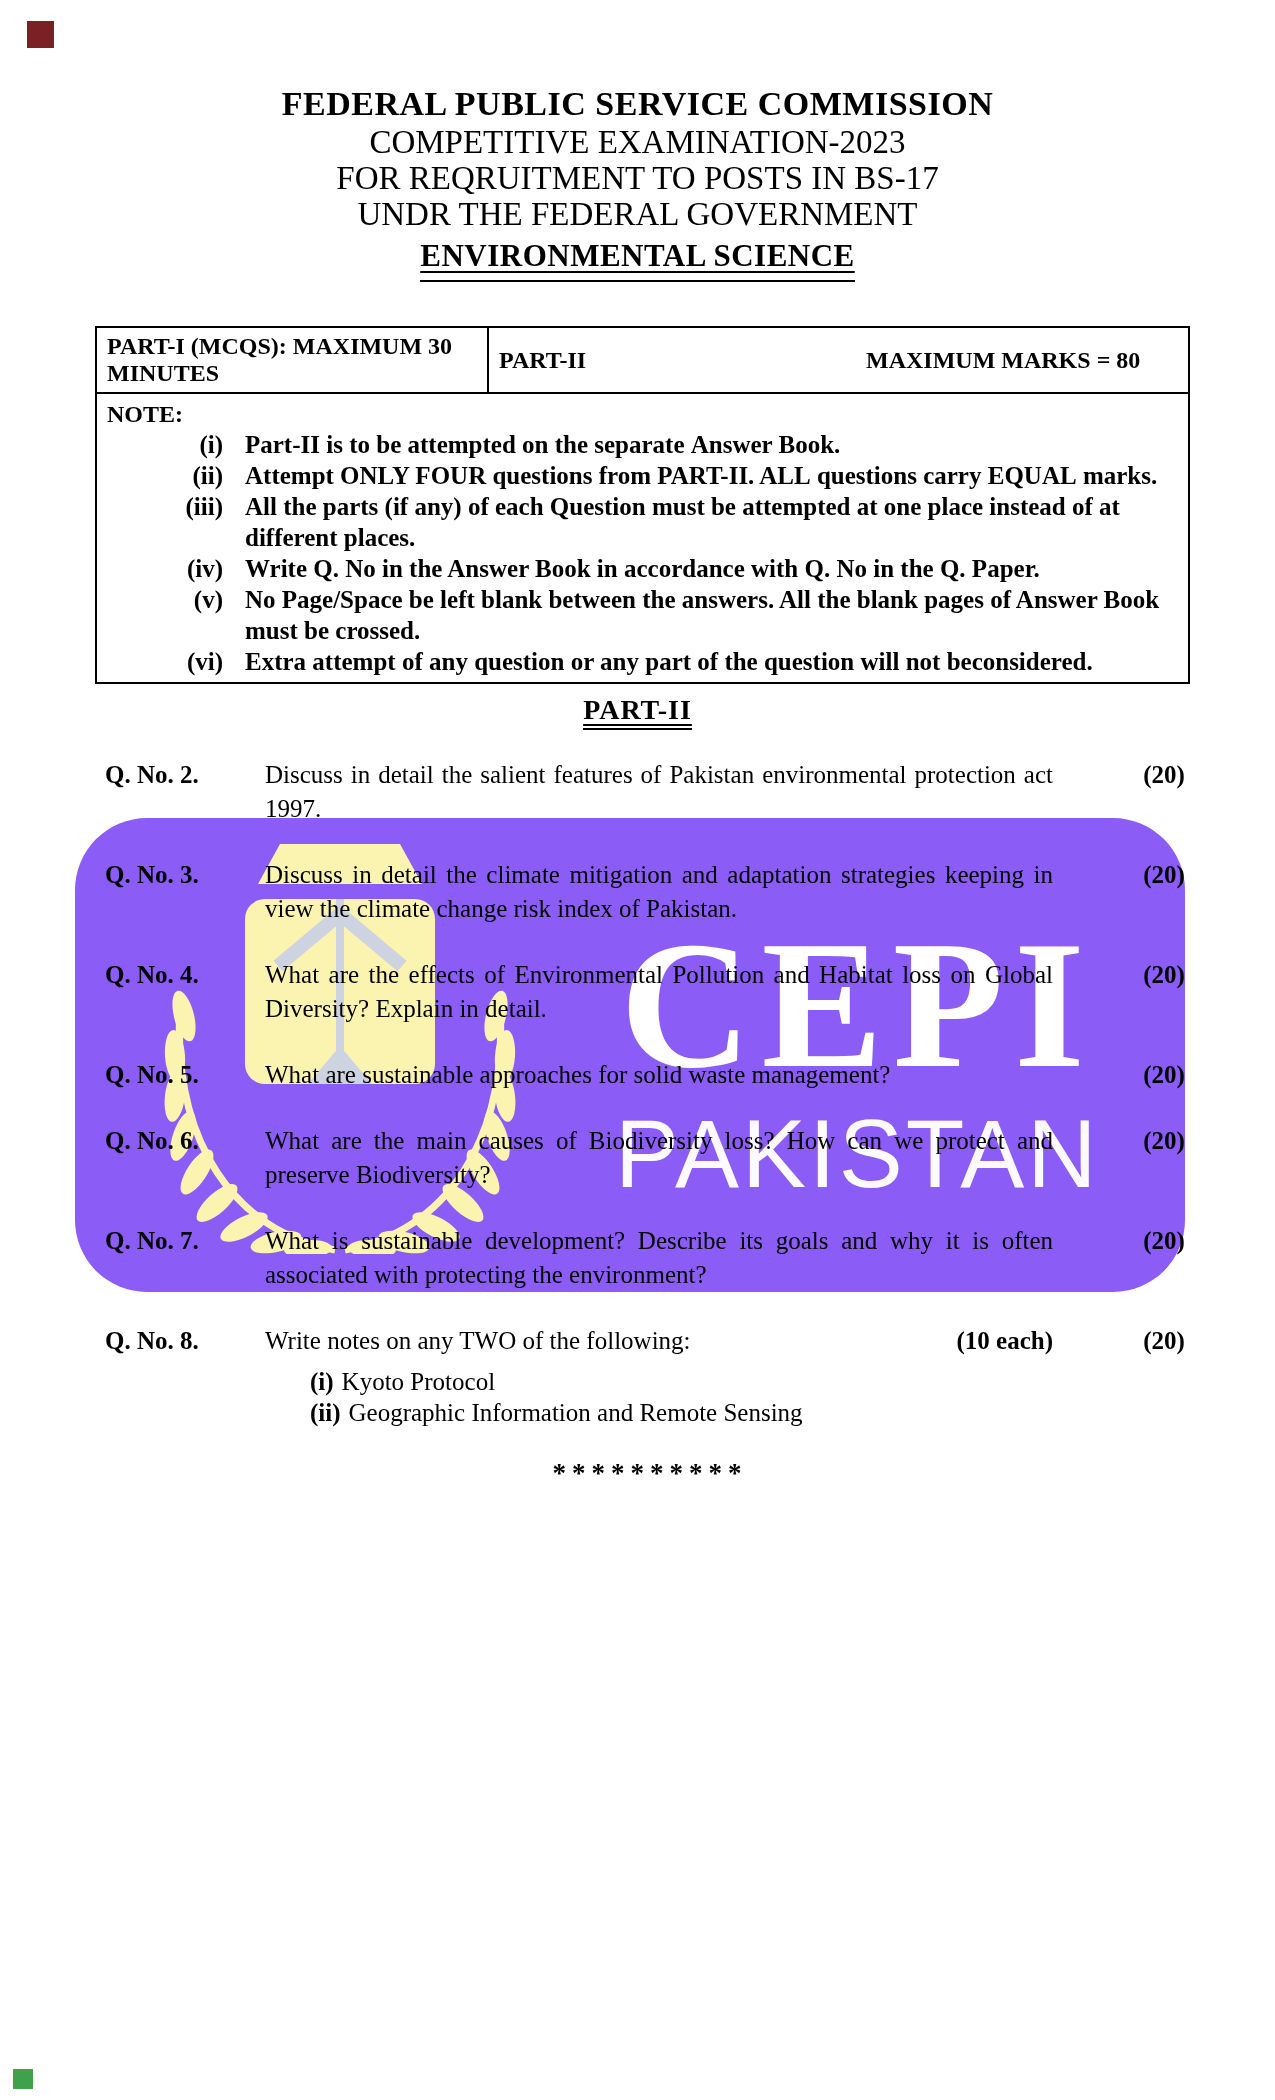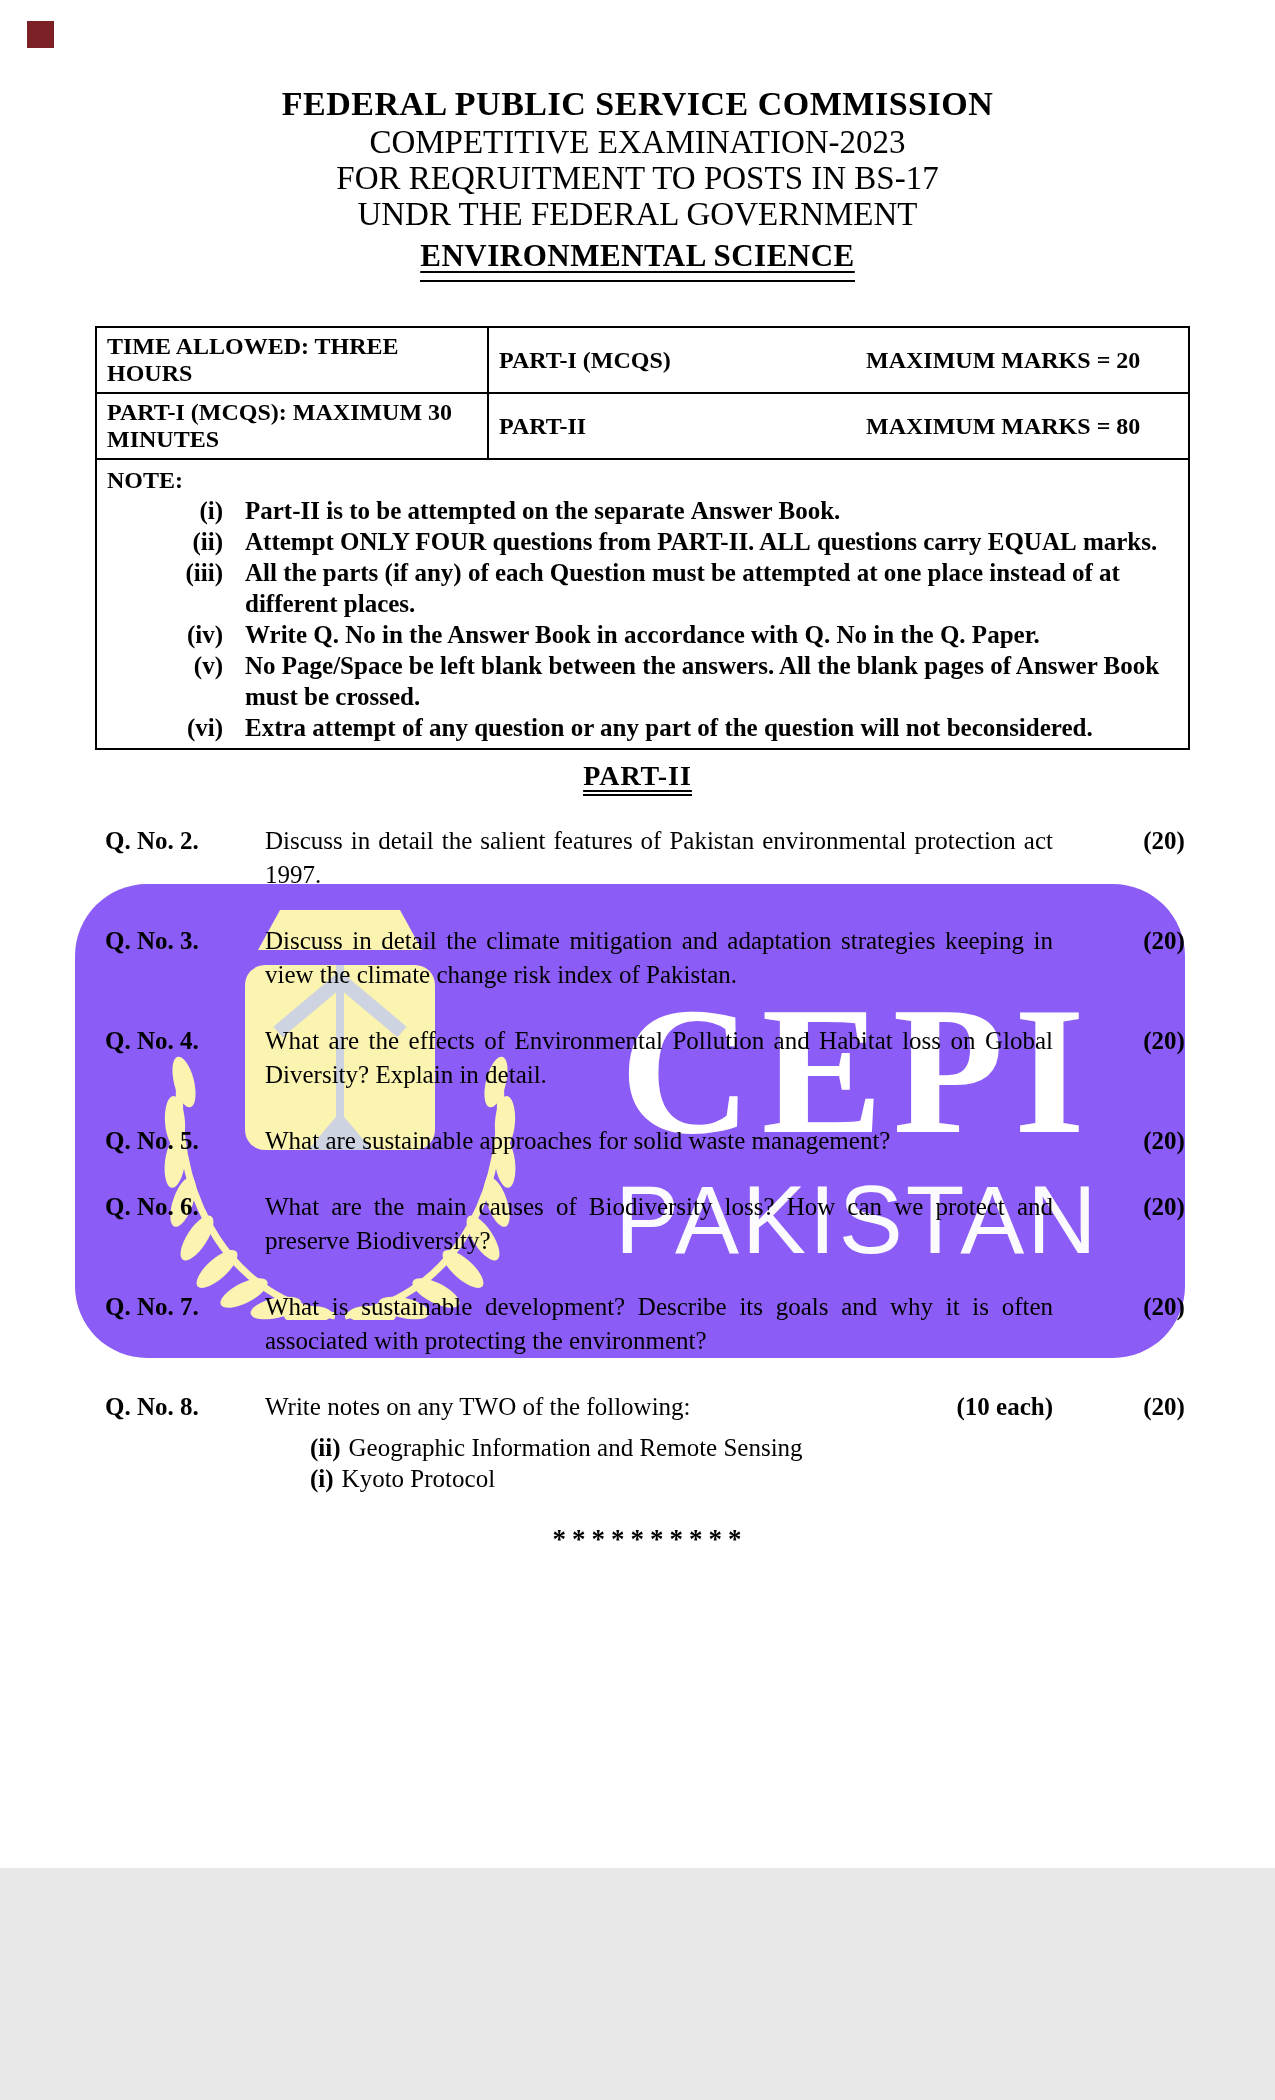--- a/index.html
+++ b/index.html
@@ -1,18 +1,18 @@
 <!DOCTYPE html>
 <html><head>
 <meta charset="utf-8">
 <style>
   * { margin:0; padding:0; box-sizing:border-box; }
   html,body { background:#e8e8e8; }
   .page {
-    position:relative; width:1275px; height:1868px; margin:0 auto;
+    position:relative; width:1275px; height:2100px; margin:0 auto;
     background:#ffffff; color:#000; overflow:hidden;
     font-family:"Liberation Serif", serif;
   }
   
   .mark-tl { position:absolute; left:27px; top:21px; width:27px; height:27px; }
   .mark-bl { position:absolute; left:13px; top:2069px; width:20px; height:20px; }
 
   
   .hdr { padding-top:84px; text-align:center; }
   .hdr-main { font-size:34px; font-weight:bold; line-height:40px; letter-spacing:.5px; }
@@ -81,25 +81,20 @@
   <div class="hdr">
     <div class="hdr-main">FEDERAL PUBLIC SERVICE COMMISSION</div>
     <div class="hdr-line">COMPETITIVE EXAMINATION-2023</div>
     <div class="hdr-line">FOR REQRUITMENT TO POSTS IN BS-17</div>
     <div class="hdr-line">UNDR THE FEDERAL GOVERNMENT</div>
     <div><span class="hdr-subject">ENVIRONMENTAL SCIENCE</span></div>
   </div>
 
   <table class="info">
     <tbody>
-        <tr class="hrow">
-      <td class="c1">TIME ALLOWED: THREE HOURS</td>
-      <td class="c2">PART-I (MCQS)</td>
-      <td class="c3">MAXIMUM MARKS = 20</td>
-    </tr>
     <tr class="hrow">
       <td class="c1">PART-I (MCQS): MAXIMUM 30 MINUTES</td>
       <td class="c2">PART-II</td>
       <td class="c3">MAXIMUM MARKS = 80</td>
     </tr>
     <tr>
       <td class="notecell" colspan="3">
         <div class="note-label">NOTE:</div>
         <div class="note-row">
           <div class="note-num">(i)</div>
@@ -195,23 +190,23 @@
       <div class="q-num">Q. No. 8.</div>
       <div class="q-text q-text-flex">
         <span>Write notes on any TWO of the following:</span>
         <span class="q-extra">(10 each)</span>
       </div>
       <div class="q-marks">(20)</div>
     </div>
 
     <div class="subitems">
       <div class="subitem">
+        <b>(i)</b><span>Kyoto Protocol</span>
+      </div>
+      <div class="subitem">
         <b>(ii)</b><span>Geographic Information and Remote Sensing</span>
       </div>
-      <div class="subitem">
-        <b>(i)</b><span>Kyoto Protocol</span>
-      </div>
     </div>
 
     <div class="end-marks">**********</div>
   </div>
 
 </div>
 
 </body></html>

